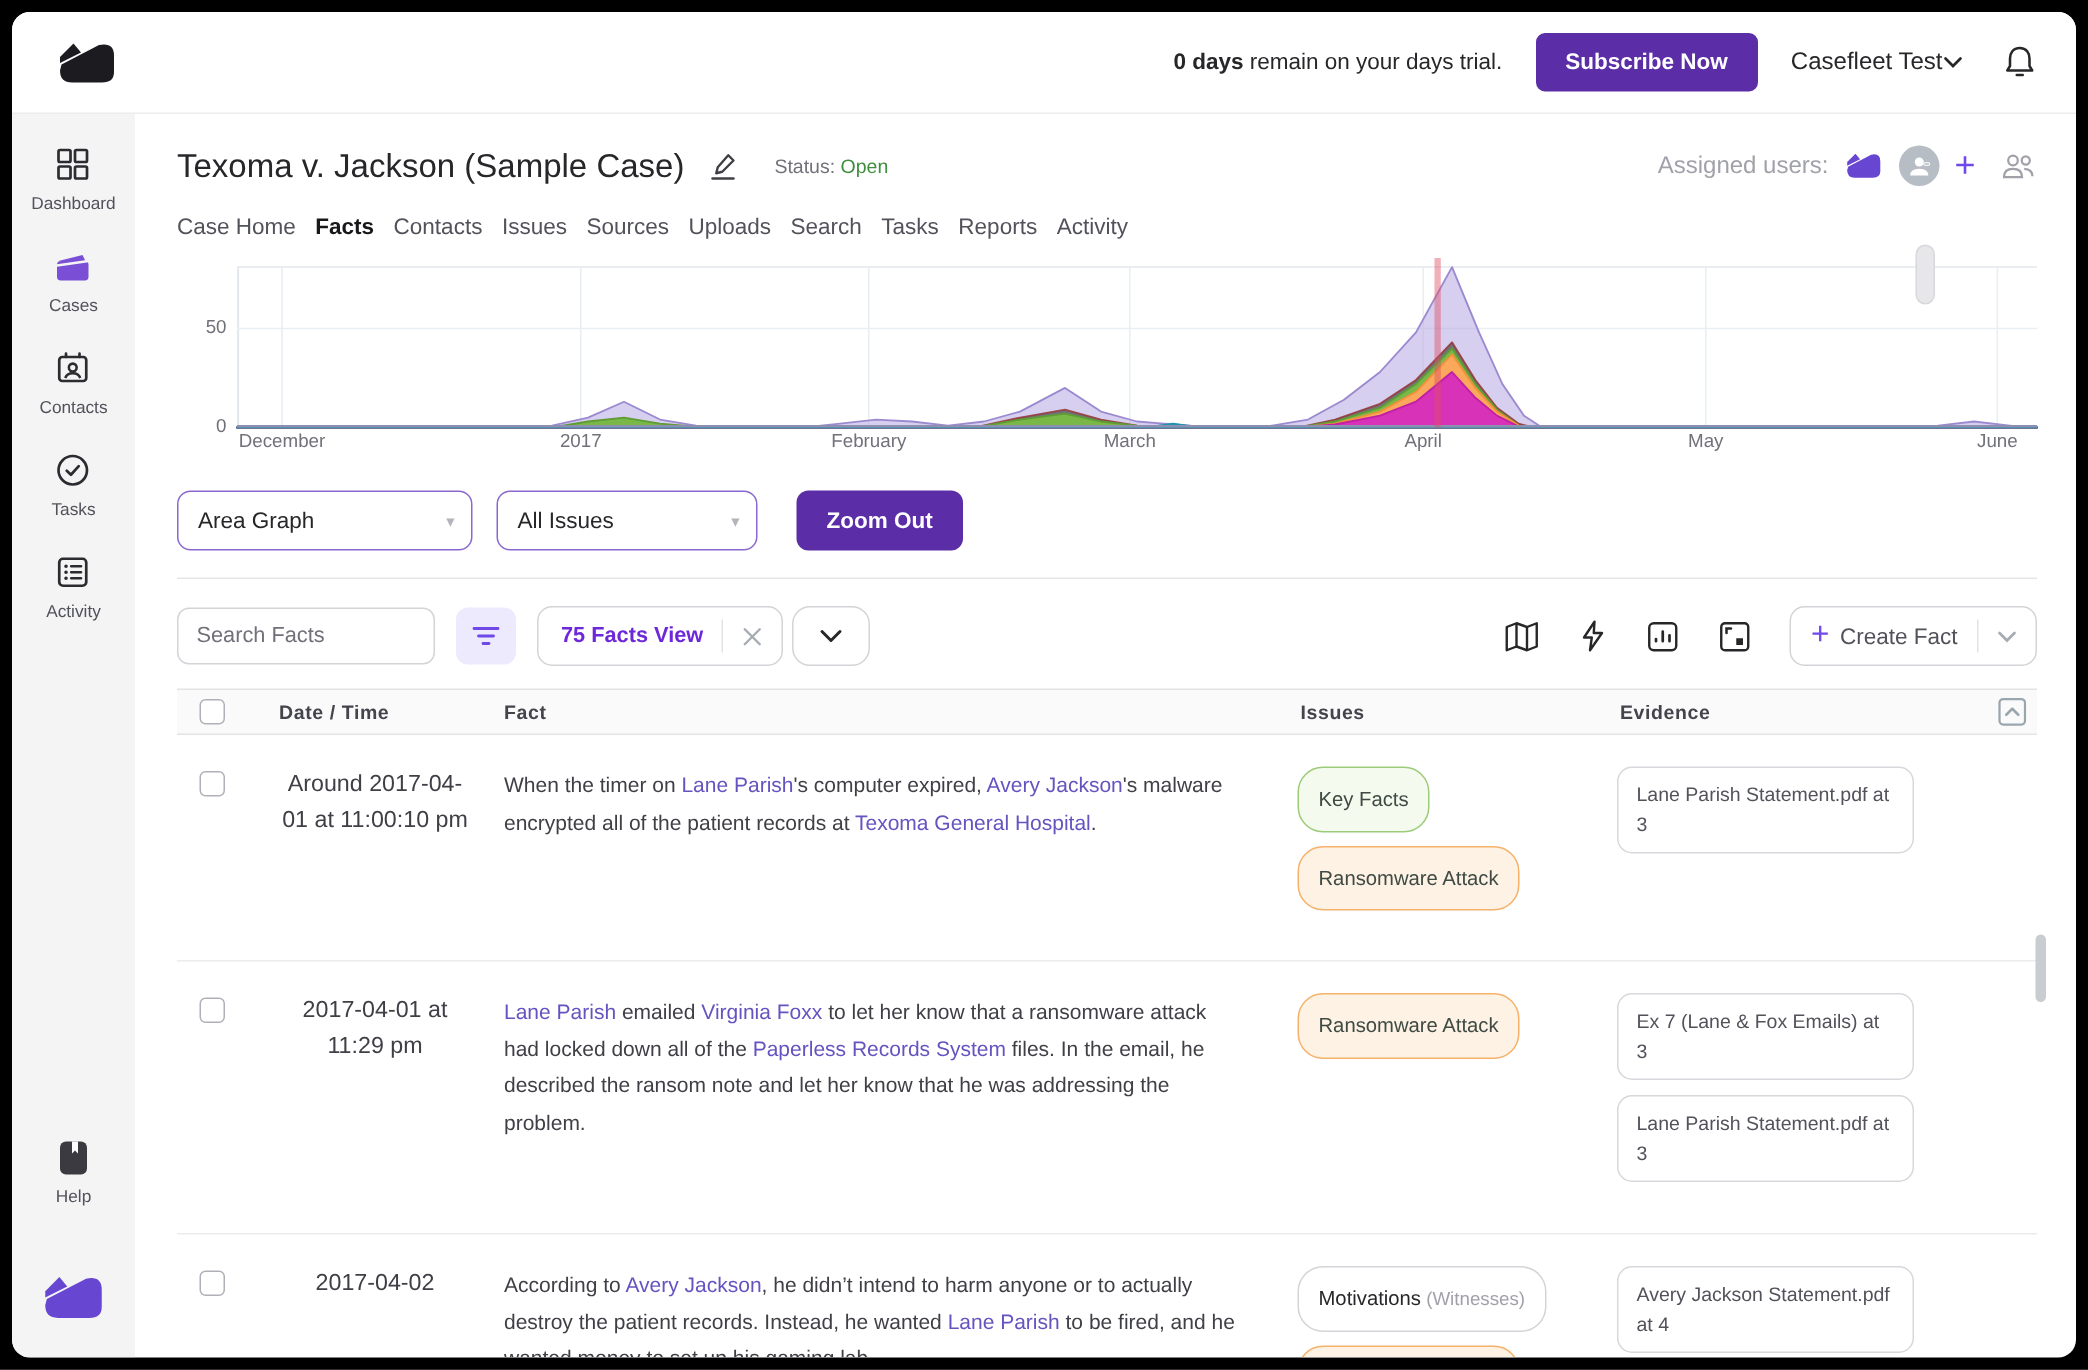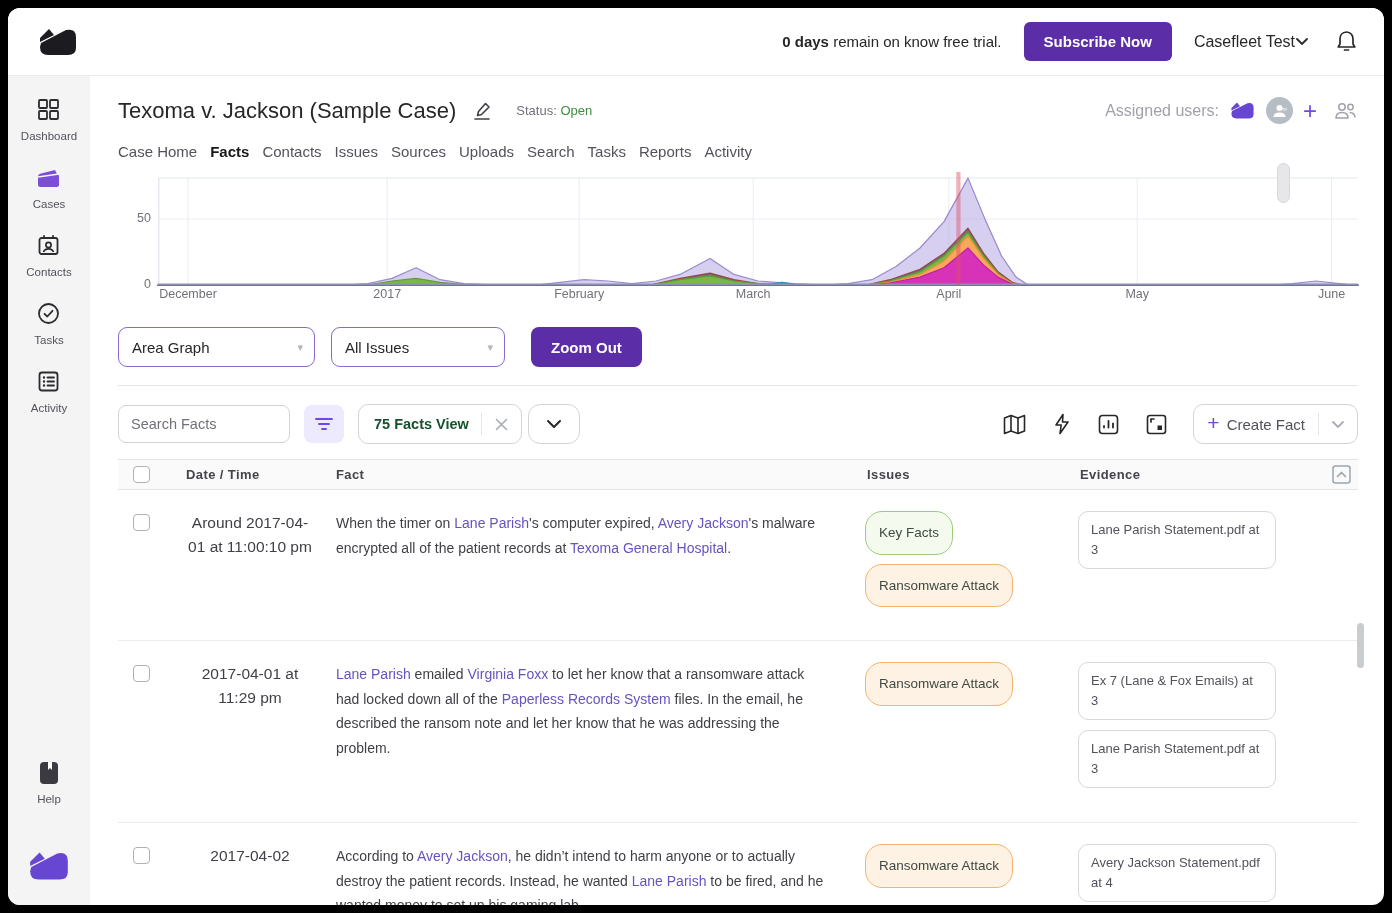--- a/index.html
+++ b/index.html
@@ -73,21 +73,21 @@
 
   
   .ftoolbar{display:flex;align-items:center;margin-top:18px;}
   .search-input{width:172px;height:38px;border:1px solid #d4d4d8;border-radius:8px;padding:0 12px;
                 font-size:14.5px;color:#27272a;font-family:inherit;outline:none;}
   .search-input::placeholder{color:#71717a;}
   .filter-btn{width:40px;height:38px;margin-left:14px;border:none;border-radius:8px;background:#edeafd;
               display:flex;align-items:center;justify-content:center;cursor:pointer;}
   .view-chip{margin-left:14px;height:40px;border:1px solid #d4d4d8;border-radius:10px;background:#fff;
              display:flex;align-items:center;overflow:hidden;}
-  .view-chip .vlabel{padding:0 12px 0 15px;font-size:14.5px;font-weight:600;color:#14532d;}
+  .view-chip .vlabel{padding:0 12px 0 15px;font-size:14.5px;font-weight:600;color:#6d28d9;}
   .view-chip .vdiv{width:1px;height:22px;background:#e4e4e7;}
   .view-chip .vx{padding:0 12px;display:flex;align-items:center;cursor:pointer;}
   .chev-btn{margin-left:6px;width:52px;height:40px;border:1px solid #d4d4d8;border-radius:12px;background:#fff;
             display:flex;align-items:center;justify-content:center;cursor:pointer;}
   .tool-icons{margin-left:auto;display:flex;align-items:center;gap:27px;}
   .tool-ic{display:flex;cursor:pointer;}
   .create-btn{margin-left:26px;height:40px;border:1px solid #d4d4d8;border-radius:10px;background:#fff;
               display:flex;align-items:center;cursor:pointer;padding:0;}
   .create-btn .cplus{color:#7048e8;font-size:21px;padding:0 7px 2px 13px;}
   .create-btn .clabel{font-size:15px;color:#52525b;padding-right:13px;}
@@ -129,21 +129,21 @@
   <div class="window">
 
     <header class="topbar">
       <span style="display:flex;">
         <svg width="44" height="40" viewBox="0 0 44 40">
             <path d="M4 16 L13 7 L18 13 L4 20 Z" fill="#1c1c20"></path>
             <path d="M5 21 L30 8 Q40 6 40 15 L40 26 Q40 33 32 33 L12 33 Q4 33 4 25 Z" fill="#1c1c20"></path>
           </svg>
       </span>
       <div class="topbar-right">
-        <span class="trial"><b>0 days</b><span> remain on know free trial.</span></span>
+        <span class="trial"><b>0 days</b><span> remain on your days trial.</span></span>
         <button class="subscribe">Subscribe Now</button>
         <div class="account">
           <span>Casefleet Test</span>
           <span style="display:flex;">
             <svg width="14" height="9" viewBox="0 0 14 9">
                 <path d="M2 2 L7 7 L12 2" fill="none" stroke="#27272a" stroke-width="1.8" stroke-linecap="round"></path>
               </svg>
           </span>
         </div>
         <span class="bellwrap">
@@ -453,20 +453,21 @@
               </div>
               <div class="frow">
                 <div class="td-cb">
                   <span class="cbx"></span>
                 </div>
                 <div class="td-date">
                   <div>2017-04-02</div>
                 </div>
                 <div class="td-fact">According to <a>Avery Jackson</a>, he didn’t intend to harm anyone or to actually destroy the patient records. Instead, he wanted <a>Lane Parish</a> to be fired, and he wanted money to set up his gaming lab.</div>
                 <div class="td-issues">
+                  <div class="chipline"><span class="chip plain">Motivations<span class="note"> (Witnesses)</span></span></div>
                   <div class="chipline"><span class="chip orange">Ransomware Attack</span></div>
                 </div>
                 <div class="td-evid">
                   <div class="evid-box">Avery Jackson Statement.pdf at 4</div>
                 </div>
                 <div></div>
               </div>
             </div>
         </div>
       </main>

